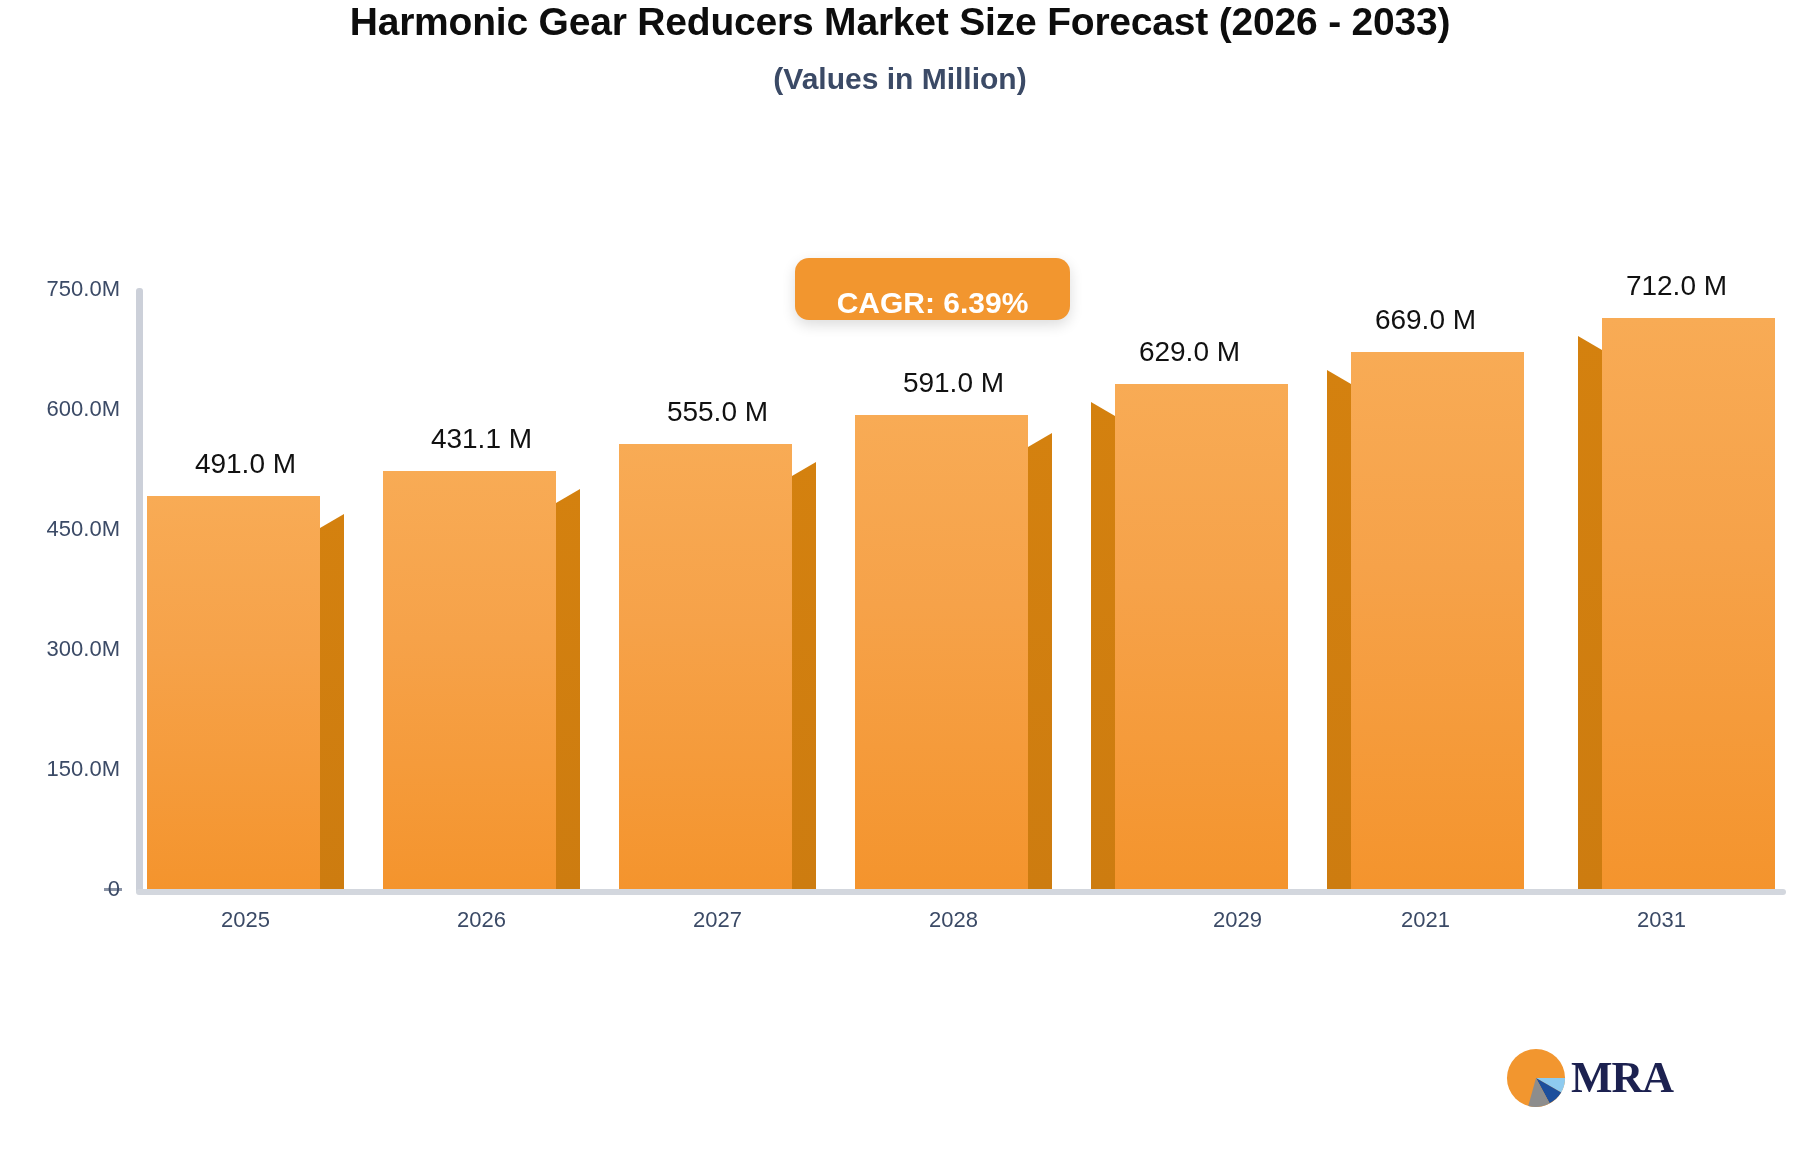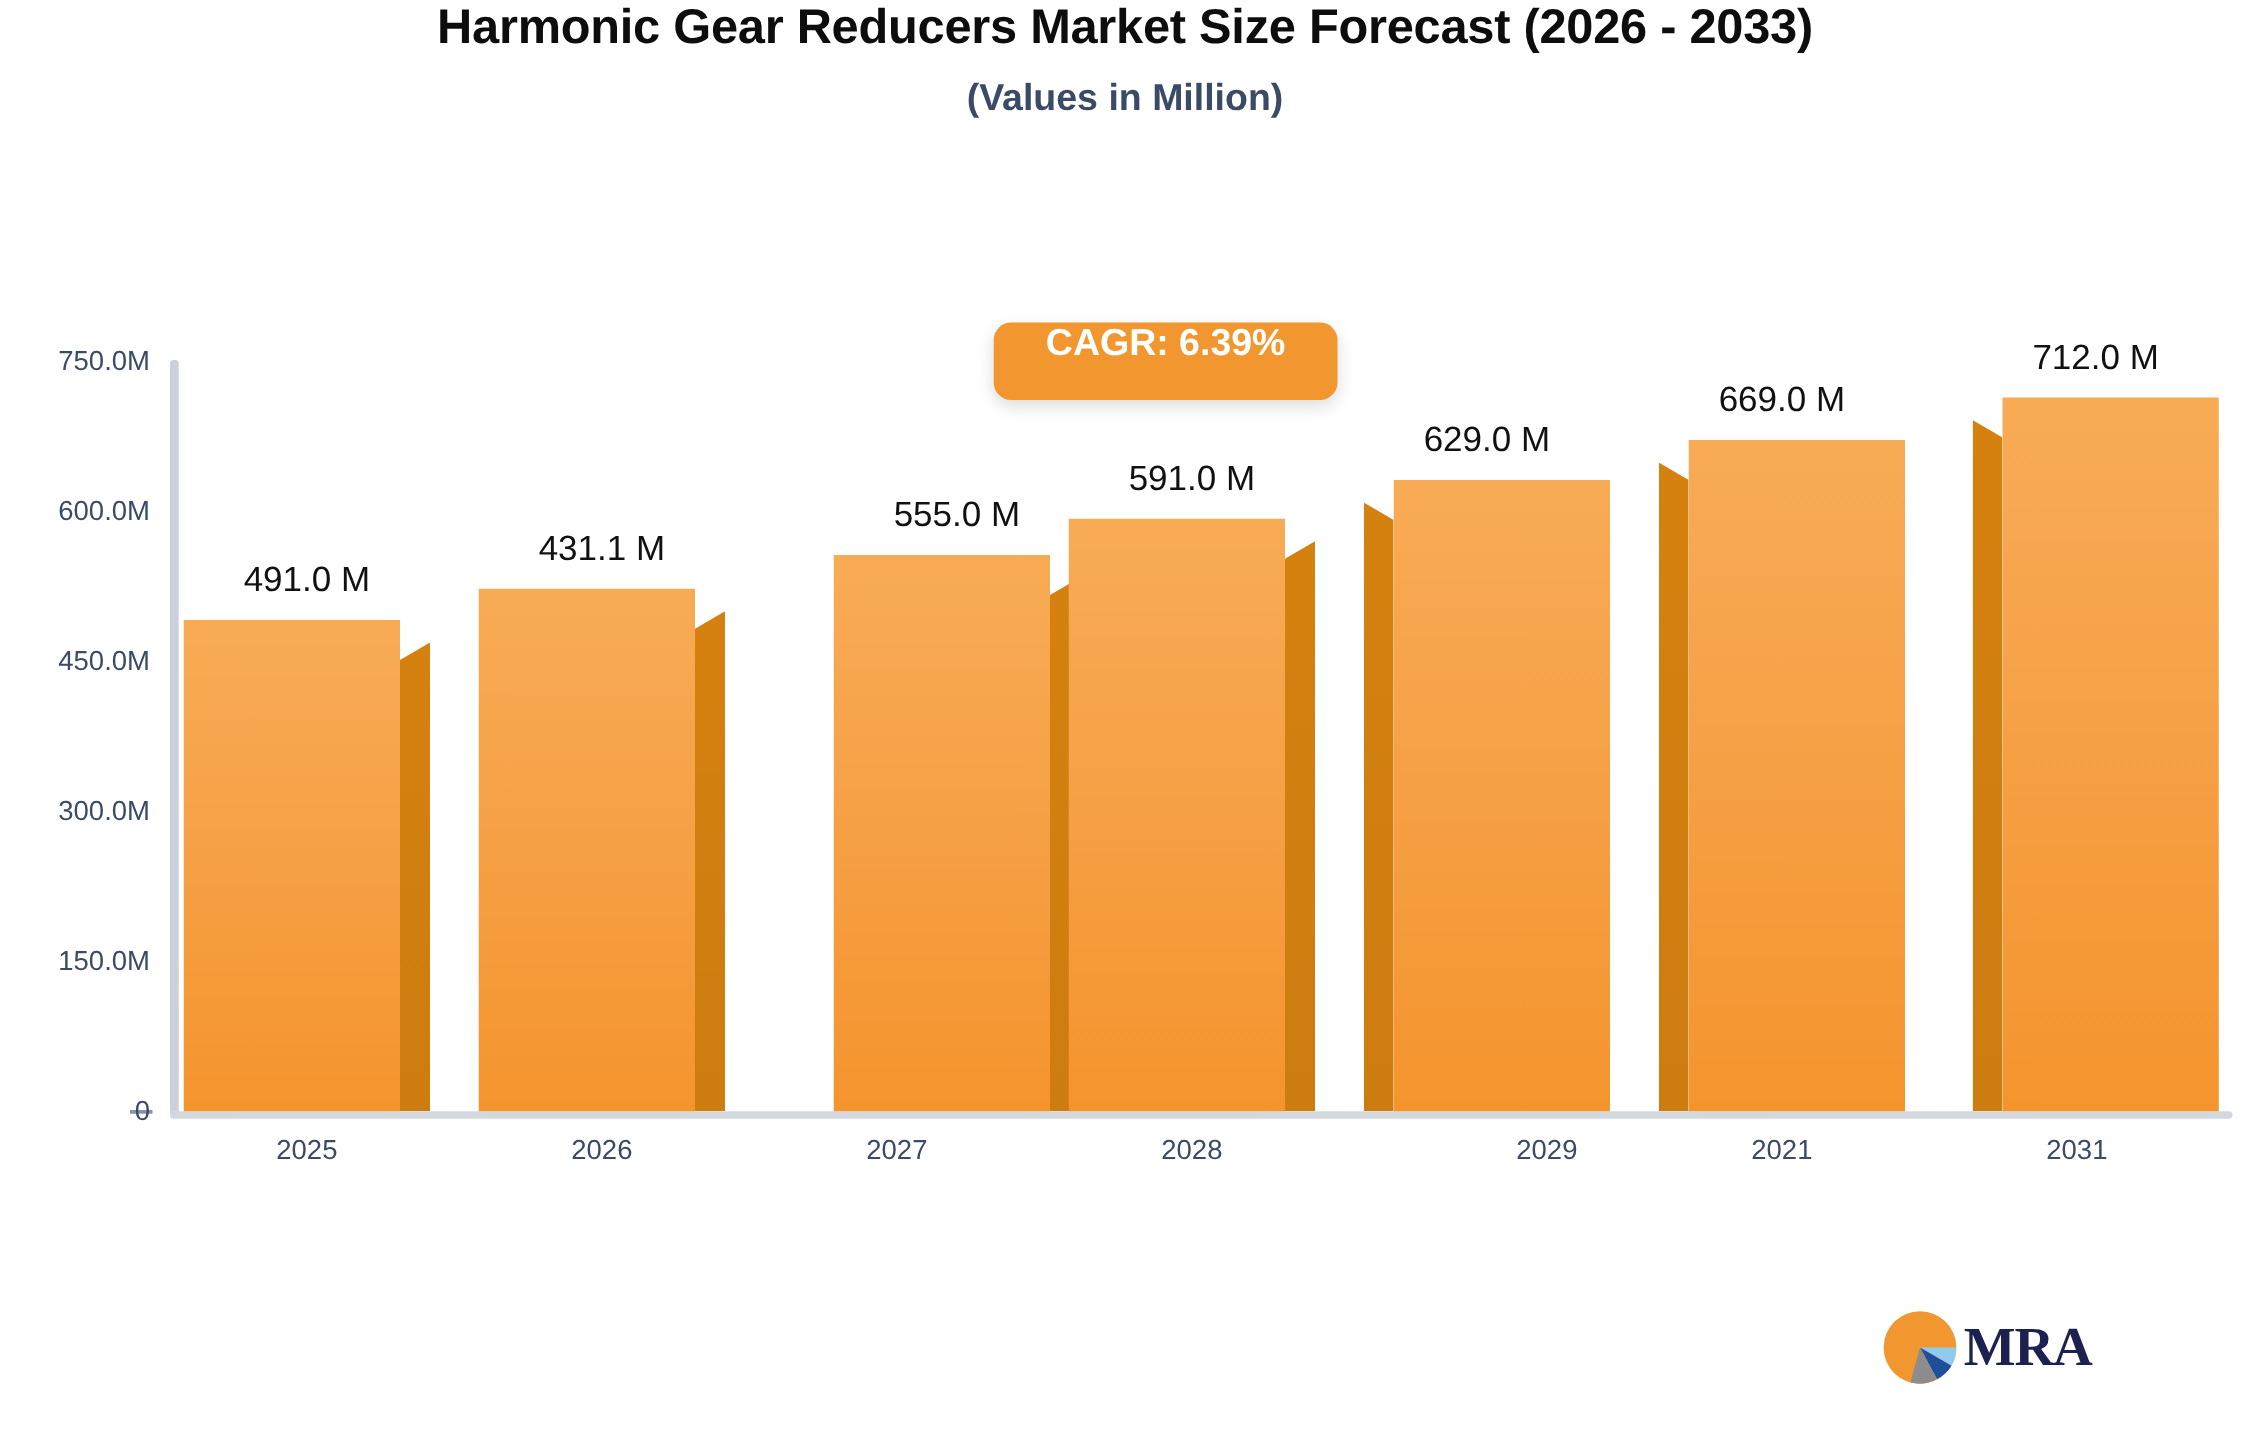--- a/index.html
+++ b/index.html
@@ -34,21 +34,21 @@
   }
 
   
   .cagr-badge{
     position:absolute;
     left:795px;top:258px;
     width:275px;height:62px;
     border-radius:14px;
     background:#f2962f;
     box-shadow:0 5px 14px rgba(0,0,0,0.14);
-    display:flex;align-items:flex-start;justify-content:center;
+    display:flex;align-items:flex-end;justify-content:center;
     color:#ffffff;
     font-size:30px;
     font-weight:bold;
     box-sizing:border-box;
     z-index:30;
   }
 
   
   .plot{
     position:absolute;
@@ -204,21 +204,21 @@
     </div>
 
     <div class="bar-slot" style="left:240px;width:197px;">
       <div class="bar-value" style="bottom:434px;">431.1 M</div>
       <div class="bar-3d">
         <div class="bar-side right" style="height:400px;clip-path:polygon(0 14px,100% 0,100% 100%,0 100%);"></div>
         <div class="bar-face" style="height:418px;"></div>
       </div>
     </div>
 
-    <div class="bar-slot" style="left:476px;width:227px;margin-left:48px;">
+    <div class="bar-slot" style="left:476px;width:227px;">
       <div class="bar-value" style="bottom:461px;">555.0 M</div>
       <div class="bar-3d">
         <div class="bar-side right" style="height:427px;clip-path:polygon(0 14px,100% 0,100% 100%,0 100%);"></div>
         <div class="bar-face" style="height:445px;"></div>
       </div>
     </div>
 
     <div class="bar-slot" style="left:712px;width:197px;">
       <div class="bar-value" style="bottom:490px;">591.0 M</div>
       <div class="bar-3d">

